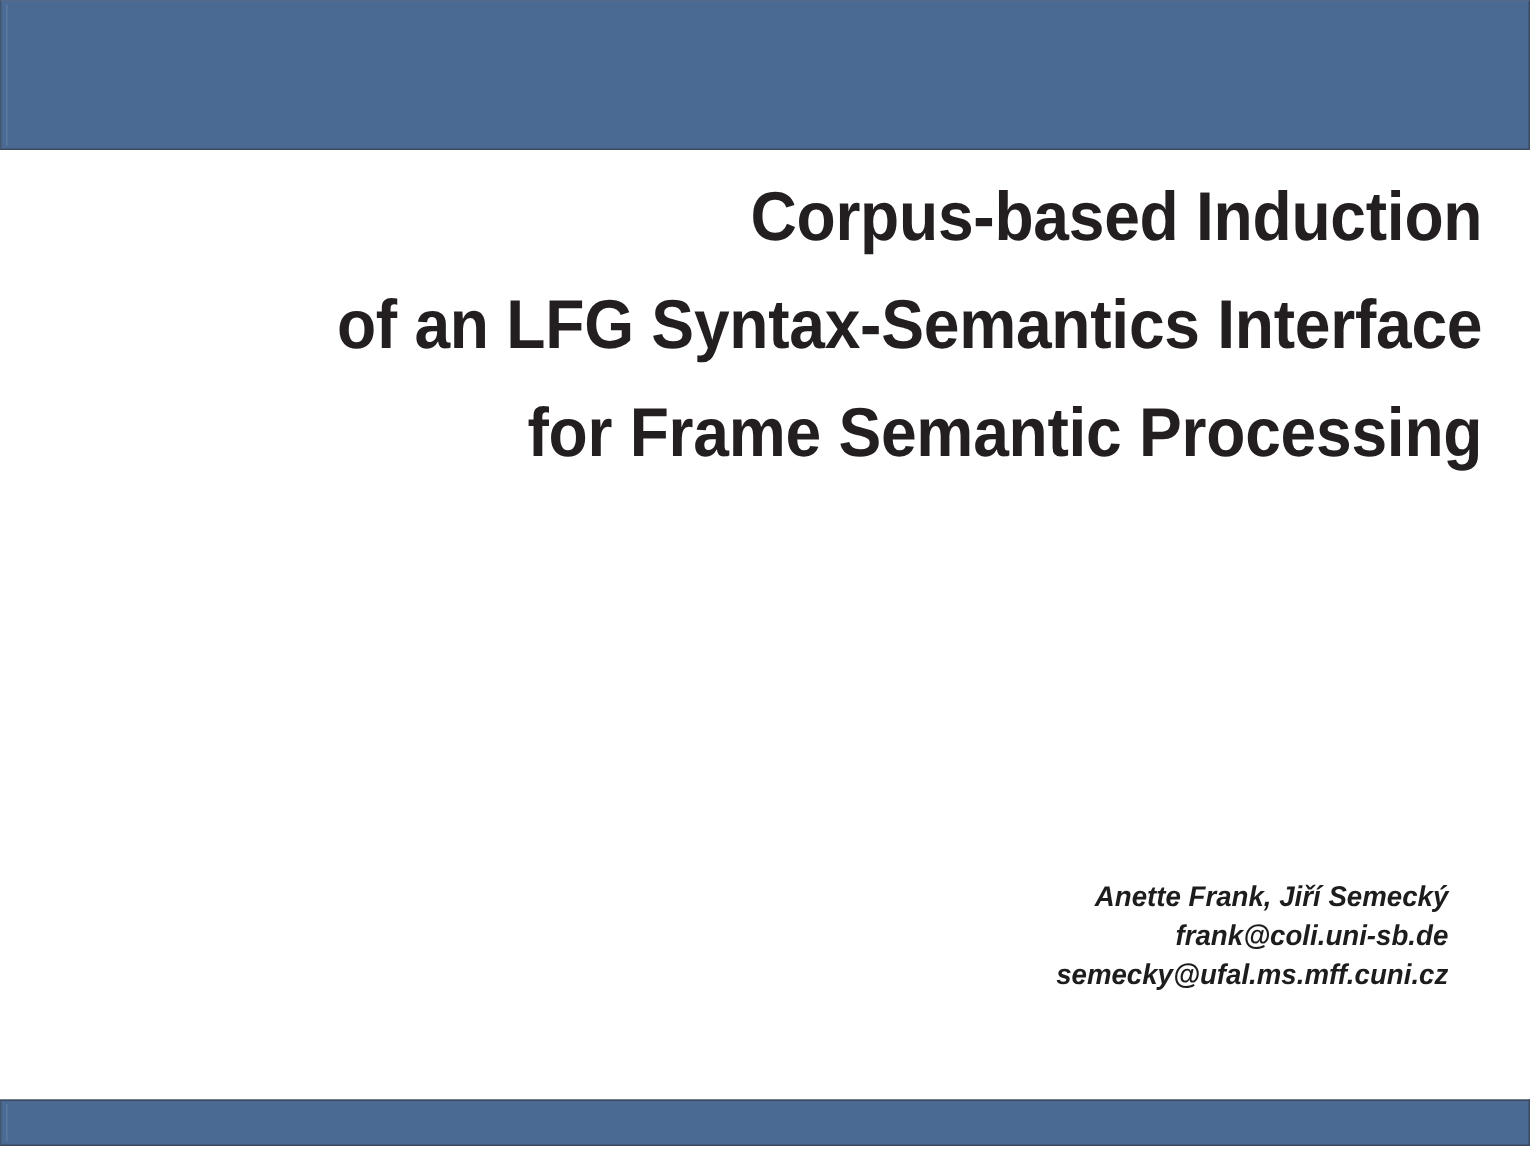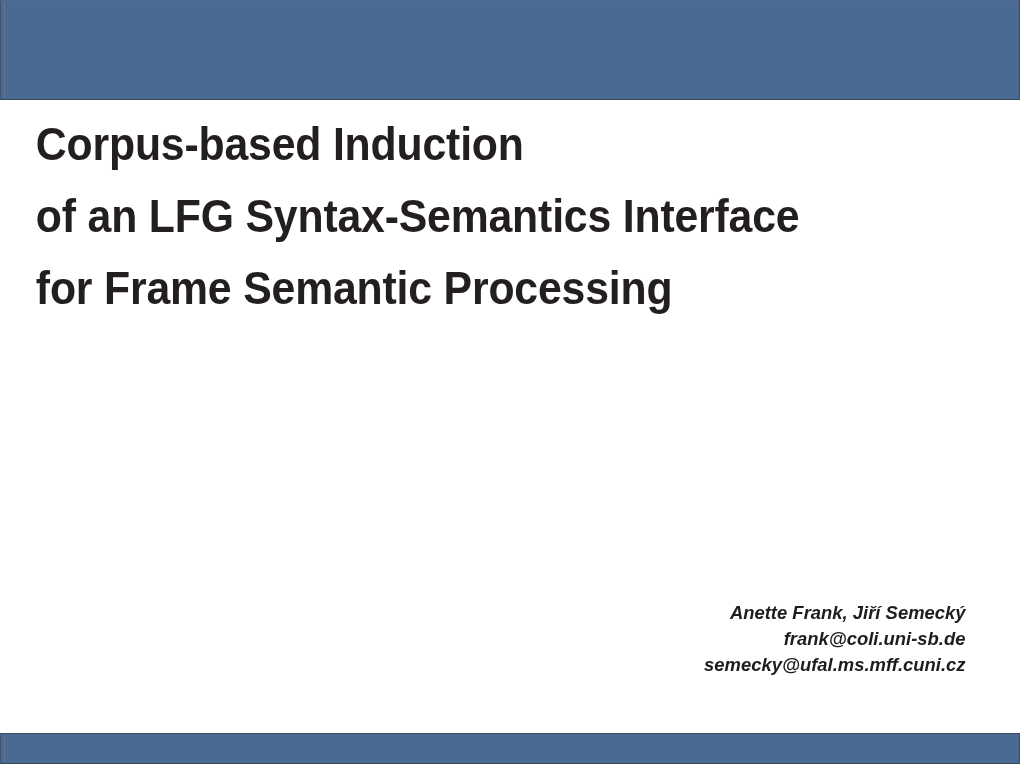--- a/index.html
+++ b/index.html
@@ -51,39 +51,39 @@
     top: 733px;
     height: 31px;
   }
 
   
   .title-block {
     position: absolute;
     top: 108px;
     left: 0;
     width: 1024px;
-    text-align: left;
+    text-align: right;
   }
   .title-line {
     display: block;
     color: #231f20;
     font-family: "Liberation Sans Narrow", "Liberation Sans", sans-serif;
     font-weight: bold;
     font-size: 46px;
     line-height: 72px;
     letter-spacing: -0.2px;
     white-space: nowrap;
     transform: scaleX(0.93);
     transform-origin: center center;
   }
 
   
   .author-block {
     position: absolute;
-    top: 600px;
+    top: 586px;
     right: 58px;
     text-align: right;
   }
   .author-line {
     display: block;
     color: #1d1d1d;
     font-family: "Liberation Sans", sans-serif;
     font-weight: bold;
     font-style: italic;
     font-size: 19px;

